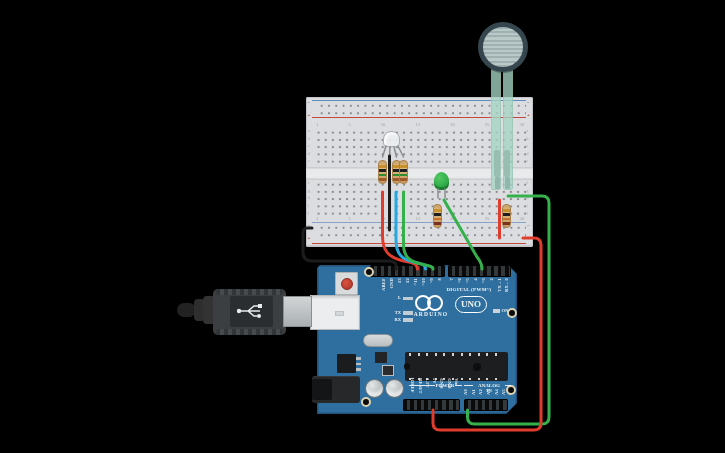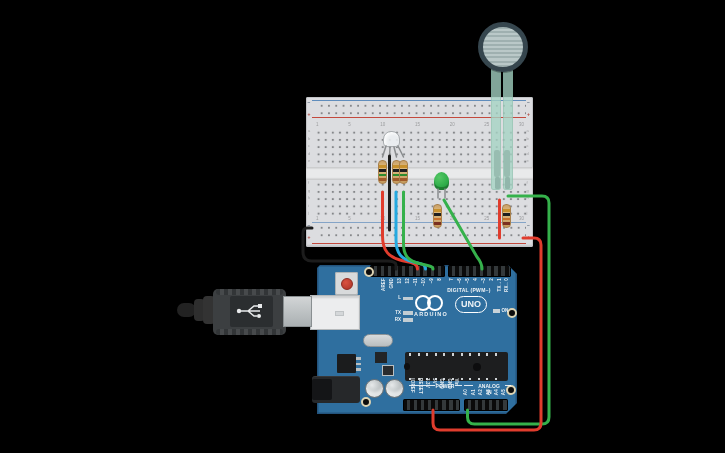--- a/index.html
+++ b/index.html
@@ -1,17 +1,17 @@
 <!DOCTYPE html>
 <html><head>
 <meta charset="utf-8">
 <style>
   html,body{margin:0;padding:0;background:#000;}
   .stage{position:relative;width:725px;height:453px;background:#000;overflow:hidden;
-         font-family:Liberation Sans, sans-serif;}
+         font-family:Liberation Serif, serif;}
   .abs{position:absolute;box-sizing:border-box;}
   
   .bb{left:306px;top:97px;width:227px;height:150px;background:#dcdde0;border-radius:2px;
       box-shadow:inset 0 0 0 1px #c2c3c6, inset 0 -2px 2px rgba(0,0,0,.10);}
   .dots{background-image:radial-gradient(circle,#85878a 1.1px,rgba(0,0,0,0) 1.45px);}
   .railline{height:1.4px;}
   .bb-sign{font-size:5px;line-height:5px;font-weight:bold;}
   .bb-num{font-size:4.5px;color:#9b9c9e;line-height:1;}
   .bb-let{font-size:4px;color:#a2a3a5;line-height:1;}
   .numrow{display:flex;justify-content:space-between;}

